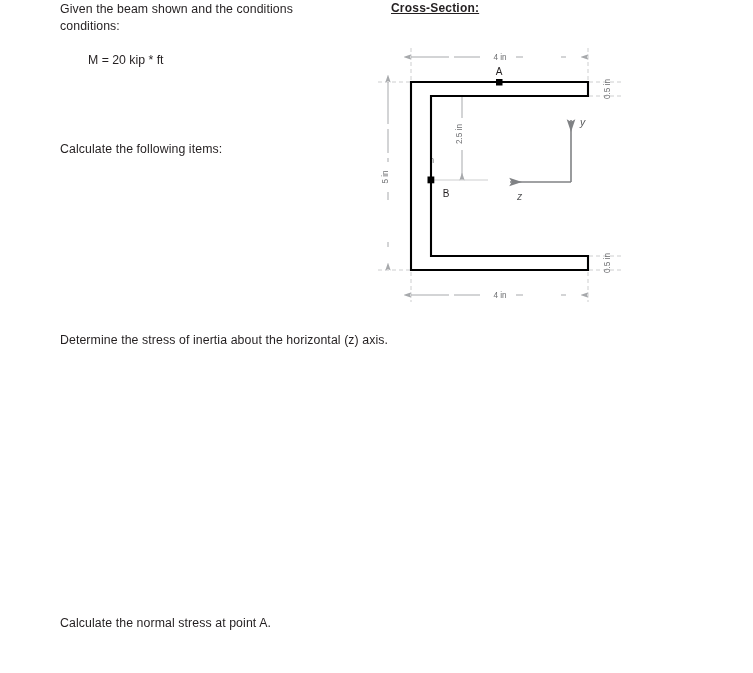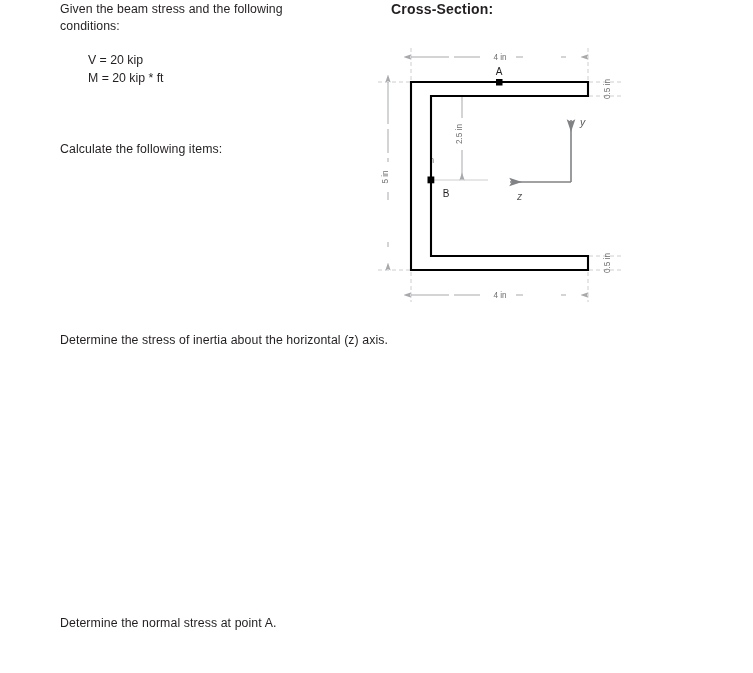--- a/index.html
+++ b/index.html
@@ -50,23 +50,24 @@
   #question-stress {
     left: 60px;
     top: 615px;
     width: 400px;
   }
 
   
   #cross-section-heading {
     left: 391px;
     top: 1px;
-    font-size: 14px;
+    font-size: 12px;
     font-weight: bold;
     color: #231f20;
+    text-decoration: underline;
     letter-spacing: 0.2px;
   }
 
   
   #cross-section-figure {
     left: 360px;
     top: 30px;
     width: 280px;
     height: 285px;
     text-decoration: underline;
@@ -88,32 +89,31 @@
   .axislabel {
     font-family: "Liberation Sans", sans-serif;
     font-size: 10.5px;
     font-style: italic;
     fill: #58595b;
   }
 </style>
 </head>
 <body>
 
-<div class="abs prose" id="intro-text">Given the beam stress and the following conditions:</div>
+<div class="abs prose" id="intro-text">Given the beam shown and the conditions conditions:</div>
 
 <div class="abs" id="conditions-block">
-  <div>V = 20 kip</div>
   <div>M = 20 kip * ft</div>
 </div>
 
 <div class="abs prose" id="calc-prompt">Calculate the following items:</div>
 
 <div class="abs prose" id="question-inertia">Determine the stress of inertia about the horizontal (z) axis.</div>
 
-<div class="abs prose" id="question-stress">Determine the normal stress at point A.</div>
+<div class="abs prose" id="question-stress">Calculate the normal stress at point A.</div>
 
 <div class="abs" id="cross-section-heading">Cross-Section:</div>
 
 <div class="abs" id="cross-section-figure">
 <svg width="280" height="285" viewBox="0 0 280 285" xmlns="http://www.w3.org/2000/svg">
 
   <defs>
     <marker id="arrowGray" markerWidth="9" markerHeight="9" refX="7.5" refY="3" orient="auto" markerUnits="strokeWidth">
       <path d="M0,3 L8,0.3 L6.4,3 L8,5.7 Z" fill="#a7a9ac"></path>
     </marker>

